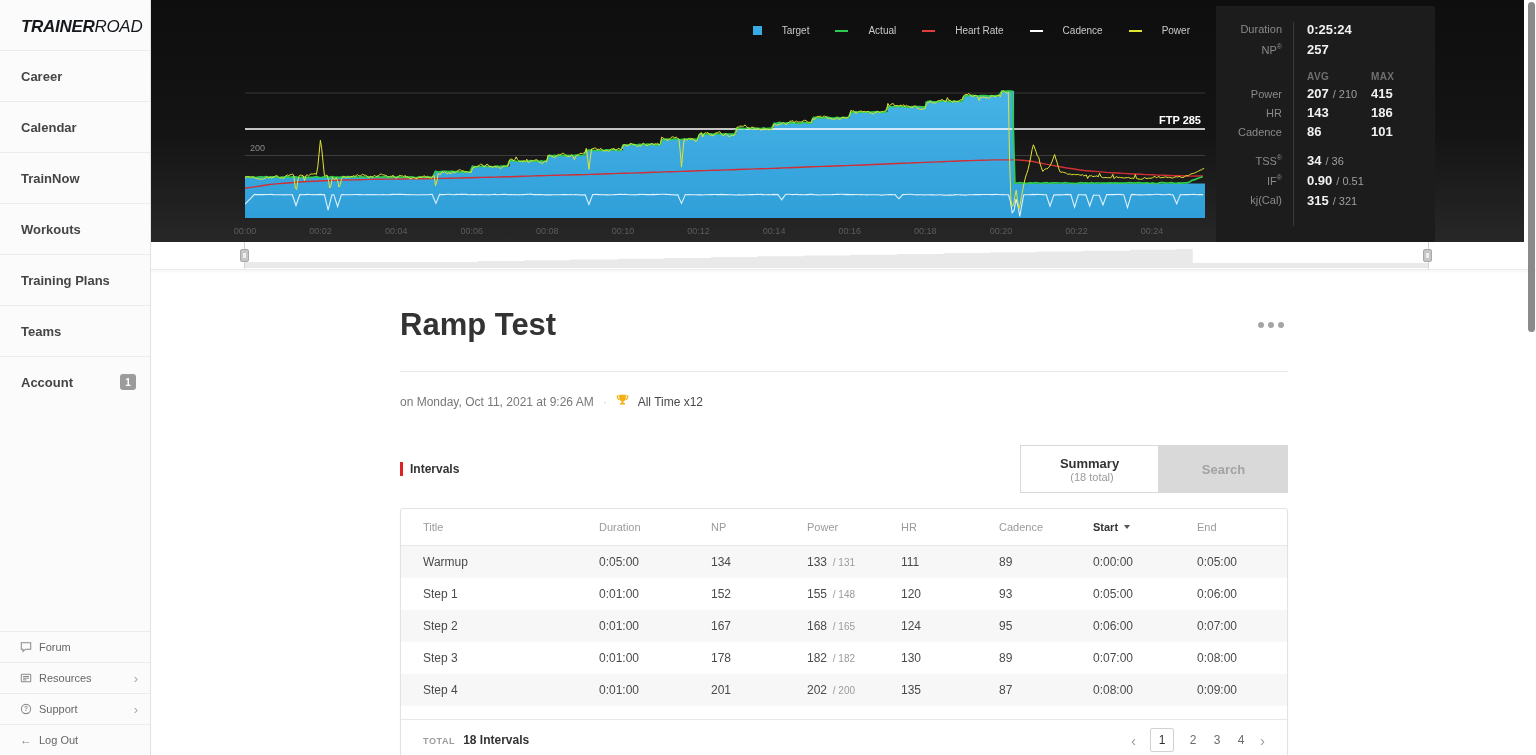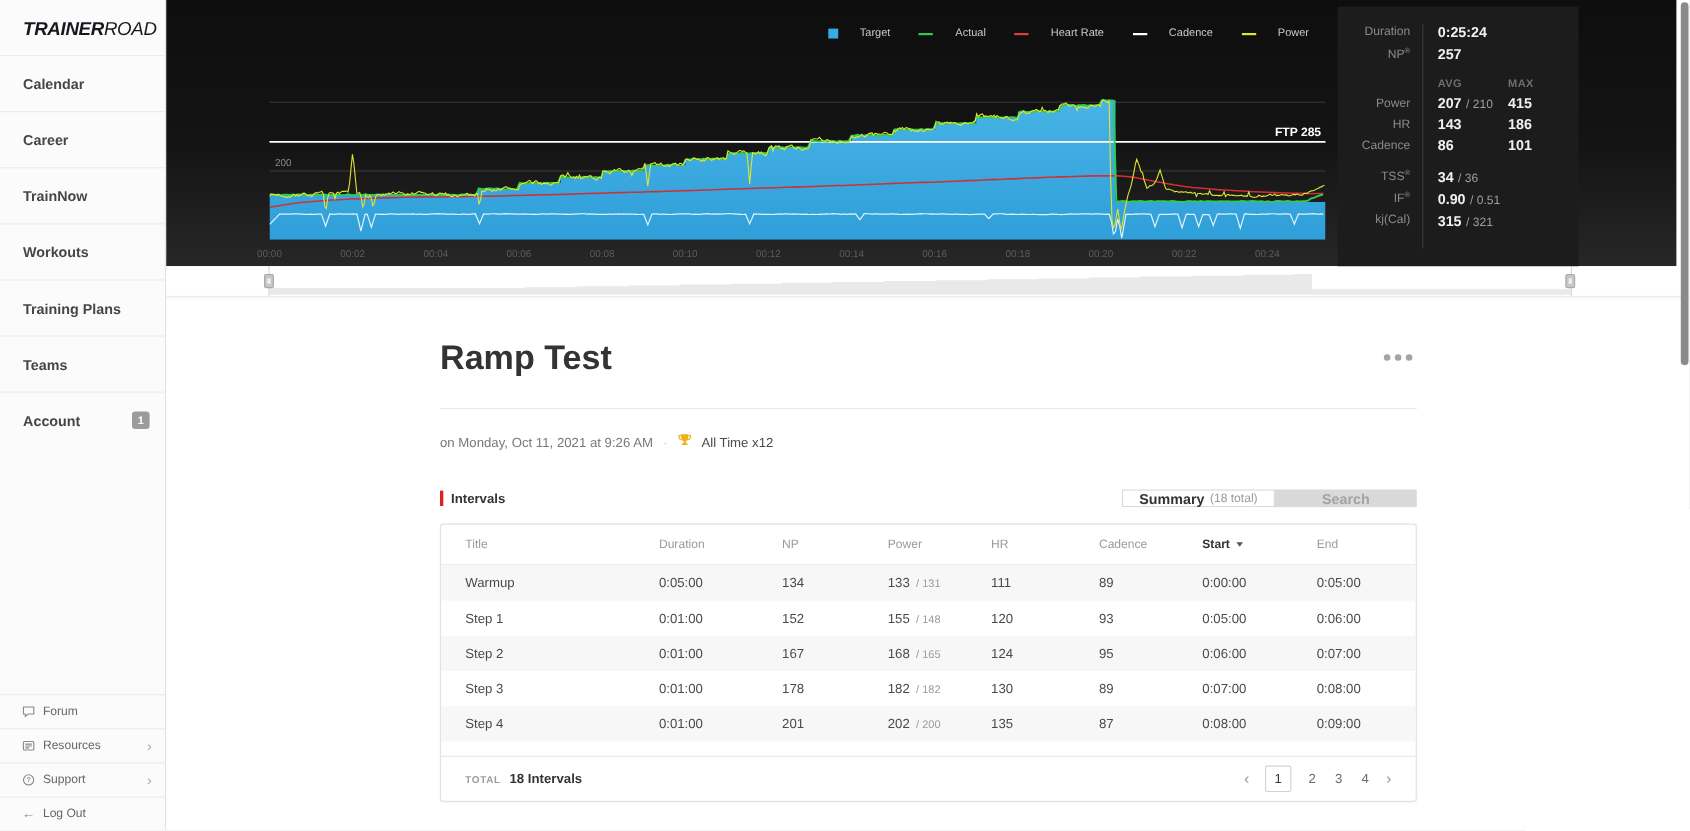--- a/index.html
+++ b/index.html
@@ -63,22 +63,22 @@
   .dots{display:flex;gap:4px;cursor:pointer;padding:4px;}
   .dots span{width:6px;height:6px;border-radius:50%;background:#a5a5a5;display:block;}
   .hdivider{border-bottom:1px solid #e8e8e8;margin-top:28px;}
   .meta-row{margin-top:22px;font-size:12px;color:#787878;display:flex;align-items:center;gap:9px;}
   .meta-dot{color:#c9c9c9;}
   .ach-label{color:#4a4a4a;}
   .section-row{margin-top:35px;display:flex;justify-content:space-between;align-items:center;}
   .int-label{display:flex;align-items:center;gap:7px;font-size:12px;font-weight:700;color:#333;}
   .red-bar{width:3px;height:14px;background:#e02121;}
   .tabs{display:flex;cursor:pointer;}
-  .tab{height:16px;box-sizing:border-box;display:flex;align-items:center;justify-content:center;
-       font-size:13px;font-weight:700;}
+  .tab{height:48px;box-sizing:border-box;display:flex;align-items:center;justify-content:center;
+       font-size:13px;font-weight:700;flex-direction:column;}
   .tab-active{background:#fff;border:1px solid #d9d9d9;color:#333;width:139px;}
   .tab-suffix{font-weight:400;font-size:11px;color:#9b9b9b;margin-left:5px;}
   .tab-inactive{background:#d9d9d9;color:#a3a3a3;width:129px;}
 
   .card{margin-top:15px;border:1px solid #e2e2e2;border-radius:3px;background:#fff;box-shadow:0 1px 2px rgba(0,0,0,.05);}
   .tgrid{display:grid;grid-template-columns:176px 112px 96px 94px 98px 94px 104px 1fr;padding-left:22px;align-items:center;}
   .thead{height:36px;border-bottom:1px solid #e6e6e6;font-size:11px;color:#9b9b9b;}
   .hcell{display:flex;align-items:center;cursor:pointer;}
   .hcell.sorted{color:#333;font-weight:700;}
   .caret{width:0;height:0;border-left:3.5px solid transparent;border-right:3.5px solid transparent;
@@ -236,24 +236,24 @@
     <div class="hline" style="left:93px;"></div>
     <div class="hline" style="left:1277px;"></div>
     <div class="handle" style="left:89px;"></div>
     <div class="handle" style="left:1272px;"></div>
   </div>
 
   <div class="sidebar">
     <div class="logo"><span class="bold">TRAINER</span><span class="light">ROAD</span></div>
     <div id="nav-items">
         <div class="nav-item">
+          <span>Career</span>
+        </div>
+        <div class="nav-item">
           <span>Calendar</span>
-        </div>
-        <div class="nav-item">
-          <span>Career</span>
         </div>
         <div class="nav-item">
           <span>TrainNow</span>
         </div>
         <div class="nav-item">
           <span>Workouts</span>
         </div>
         <div class="nav-item">
           <span>Training Plans</span>
         </div>

